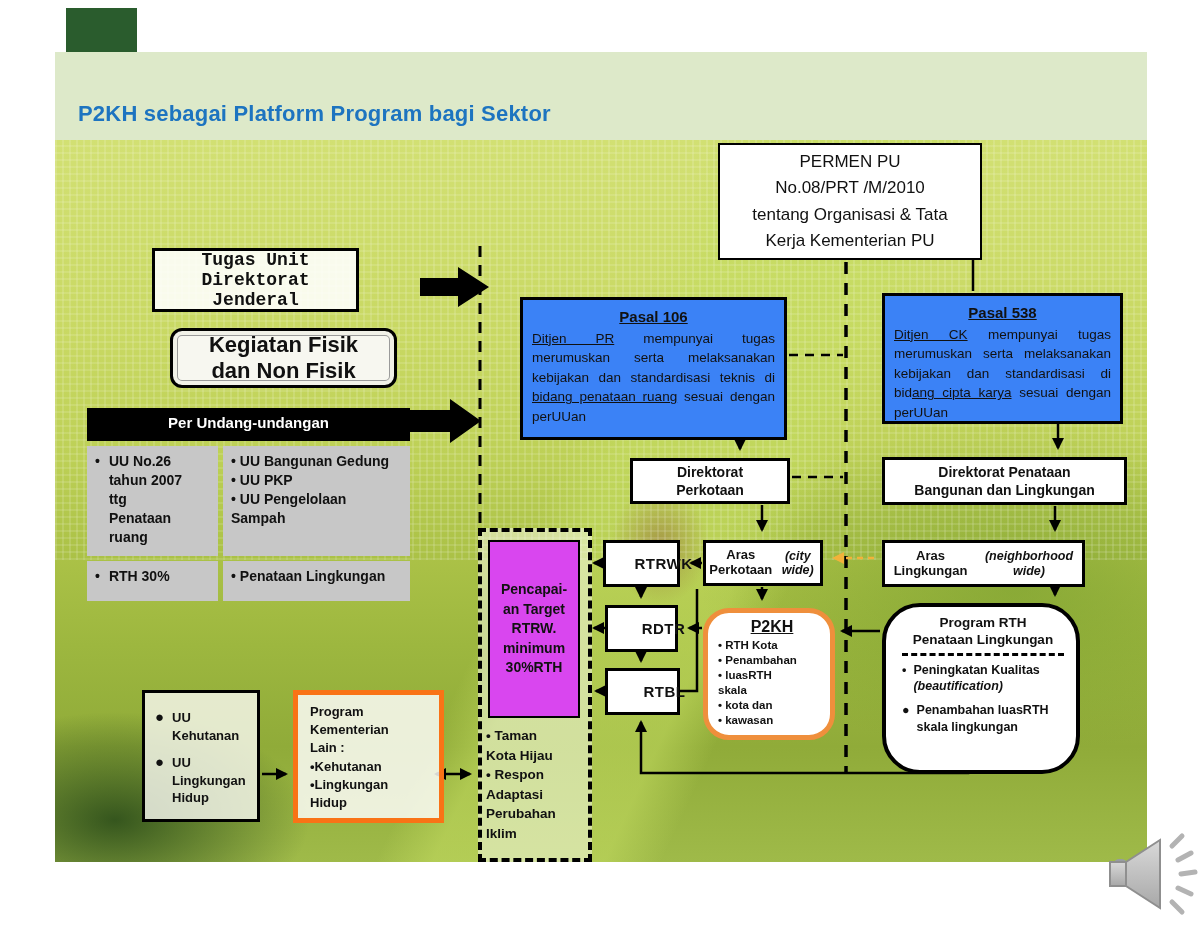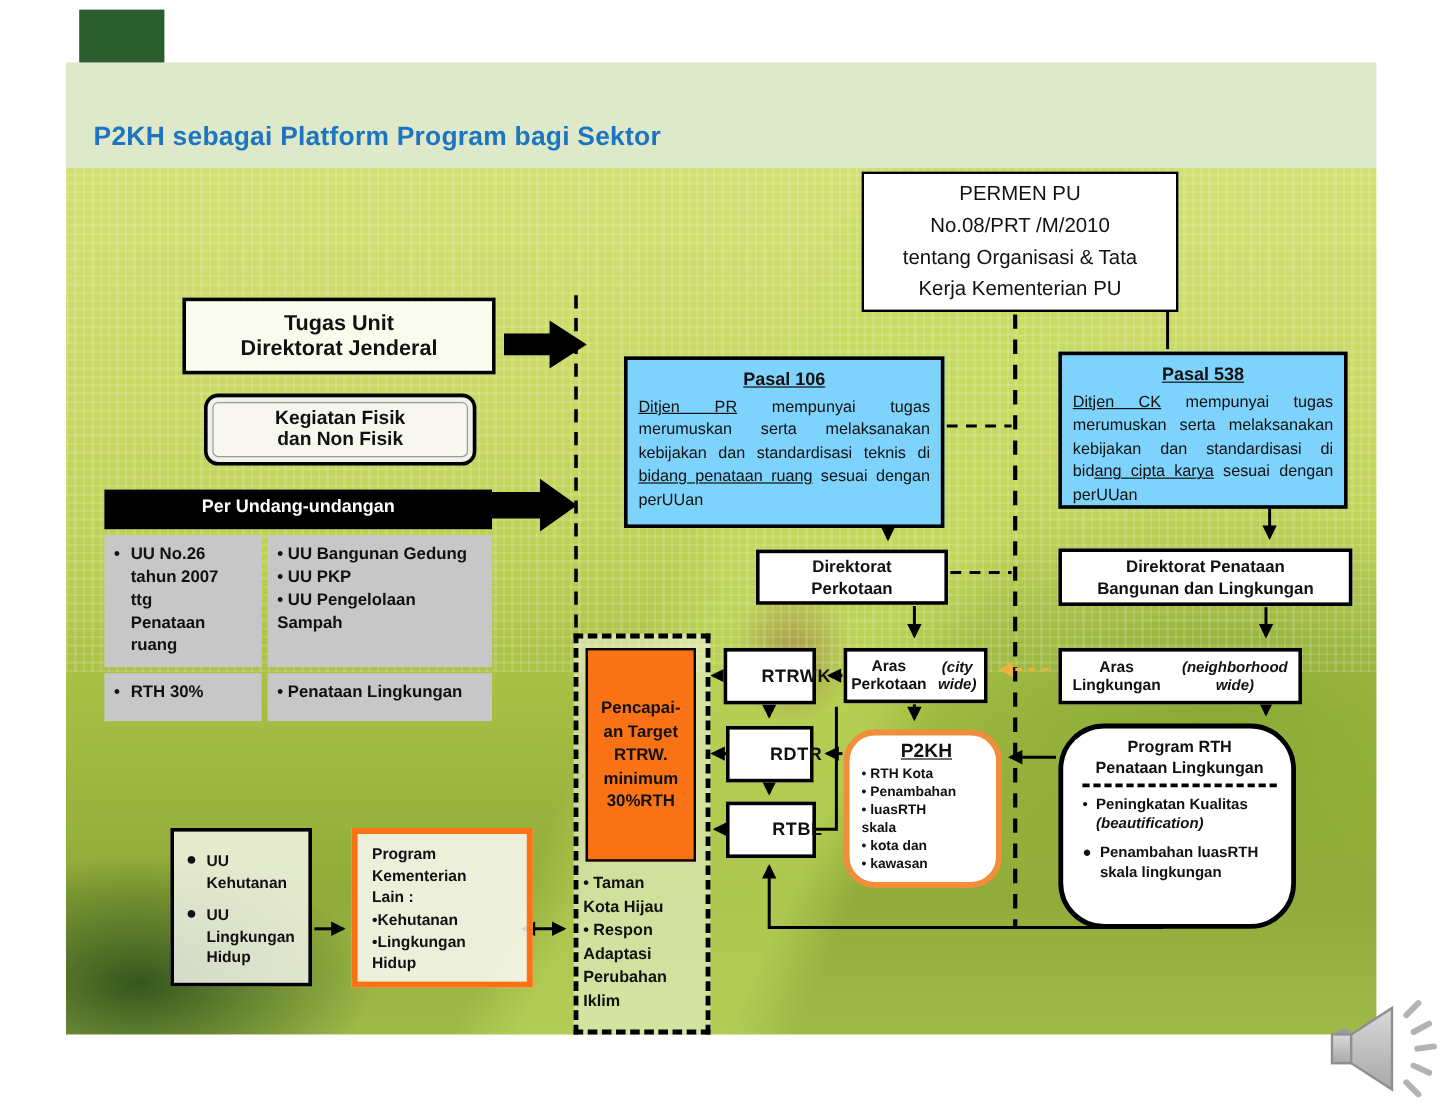--- a/index.html
+++ b/index.html
@@ -22,40 +22,40 @@
       linear-gradient(180deg,#d2e073 0%,#c8d862 28%,#bdd056 44%,#adc348 56%,#9db73f 70%,#90ab39 84%,#9fba49 100%);}
   #photo-texture{left:55px;top:140px;width:1092px;height:420px;z-index:0;opacity:.55;
     background:
       repeating-linear-gradient(90deg, rgba(255,255,255,.25) 0 2px, rgba(0,0,0,0) 2px 7px),
       repeating-linear-gradient(0deg, rgba(255,255,255,.22) 0 2px, rgba(0,0,0,0) 2px 7px);}
   
   .bx{background:#fff;border:3px solid #000;z-index:2;display:flex;align-items:center;
       justify-content:center;text-align:center;}
   #permen-pu{left:718px;top:143px;width:264px;height:117px;border-width:2px;}
   #permen-pu .t{font-size:17px;line-height:1.55;}
-  #tugas-unit{left:152px;top:248px;width:261px;height:64px;background:rgba(255,255,255,.88);}
+  #tugas-unit{left:152px;top:248px;width:207px;height:64px;background:rgba(255,255,255,.88);font-family:Liberation Mono, monospace;}
   #tugas-unit .t{font-size:18px;font-weight:600;}
   #kegiatan{left:170px;top:328px;width:227px;height:60px;border-radius:12px;background:#f7f7f0;
       box-shadow:inset 0 0 0 4px #f1f1e8, inset 0 0 0 5px #9a9a9a;}
-  #kegiatan .t{font-size:16px;font-weight:600;}
+  #kegiatan .t{font-size:22px;font-weight:600;}
   
   #per-uu{left:87px;top:408px;width:323px;z-index:2;}
   #per-uu .hdr{background:#000;color:#fff;font-weight:bold;font-size:15px;text-align:center;
       padding:6px 0;height:33px;box-sizing:border-box;}
   #per-uu .row{display:flex;margin-top:5px;}
   #per-uu .c1{width:131px;margin-right:5px;}
   #per-uu .c2{flex:1;}
   #per-uu .cell{background:#c7c7c7;font-weight:bold;font-size:14px;padding:6px 6px 6px 8px;
       box-sizing:border-box;text-align:left;line-height:1.35;}
   #per-uu .r1 .cell{height:110px;}
   #per-uu .r2 .cell{height:40px;}
   #per-uu .bullet-cell{display:flex;}
   #per-uu .bdot{margin-right:9px;}
   
-  .pasal{background:#7dd3fc;border:3px solid #000;z-index:2;padding:6px 9px;font-size:13.5px;
+  .pasal{background:#3b82f6;border:3px solid #000;z-index:2;padding:6px 9px;font-size:13.5px;
       line-height:1.45;text-align:justify;}
   .pasal .ptitle{display:block;text-align:center;font-weight:bold;font-size:15px;
       text-decoration:underline;margin-bottom:1px;}
   .pasal .ul{text-decoration:underline;}
   #pasal-106{left:520px;top:297px;width:267px;height:143px;}
   #pasal-538{left:882px;top:293px;width:241px;height:131px;}
   
   #dit-perkotaan{left:630px;top:458px;width:160px;height:46px;}
   #dit-pbl{left:882px;top:457px;width:245px;height:48px;}
   .dit .t{font-size:14px;font-weight:bold;line-height:1.3;}
@@ -65,21 +65,21 @@
   .aras .a1{font-size:13px;font-weight:bold;line-height:1.15;}
   .aras .a2{font-size:12.5px;font-weight:bold;font-style:italic;line-height:1.15;}
   
   #rtrwk{left:603px;top:540px;width:77px;height:47px;}
   #rdtr{left:605px;top:605px;width:73px;height:47px;}
   #rtbl{left:605px;top:668px;width:75px;height:47px;}
   .chain .t{font-size:15px;font-weight:600;letter-spacing:.5px;margin-left:44px;}
   
   #dashed-box{left:478px;top:528px;width:114px;height:334px;border:4px dashed #000;
       background:rgba(255,255,255,.45);z-index:2;}
-  #pencapaian{left:488px;top:540px;width:92px;height:178px;background:#f97316;
+  #pencapaian{left:488px;top:540px;width:92px;height:178px;background:#d946ef;
       border:2px solid #000;z-index:3;display:flex;align-items:center;justify-content:center;}
   #pencapaian .t{font-size:14px;font-weight:bold;text-align:center;line-height:1.4;}
   #taman-list{left:486px;top:726px;width:102px;z-index:3;font-size:13.5px;font-weight:600;
       line-height:1.45;text-align:left;}
   
   #p2kh{left:703px;top:608px;width:132px;height:132px;border:5px solid #ef8f3c;border-radius:26px;
       background:#fff;z-index:2;padding:5px 4px 16px 10px;}
   #p2kh .ptitle{display:block;text-align:center;font-size:16px;font-weight:bold;
       text-decoration:underline;margin-bottom:2px;}
   #p2kh .plist{font-size:11.5px;font-weight:600;line-height:1.3;text-align:left;}

